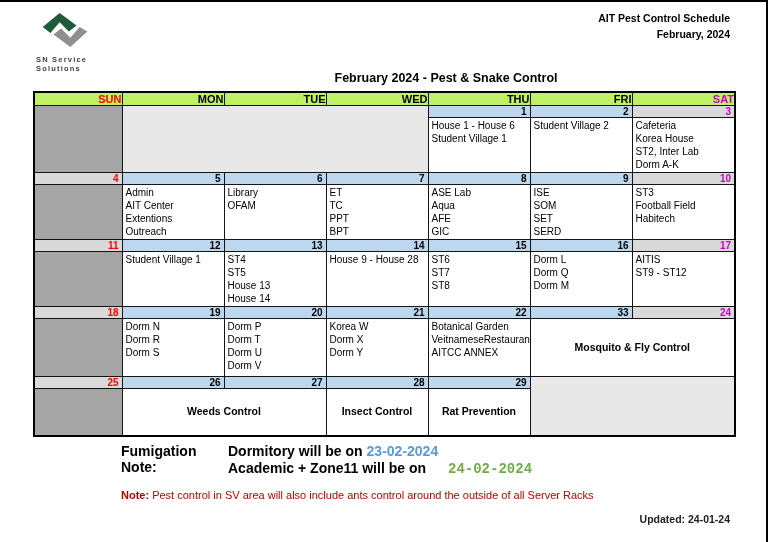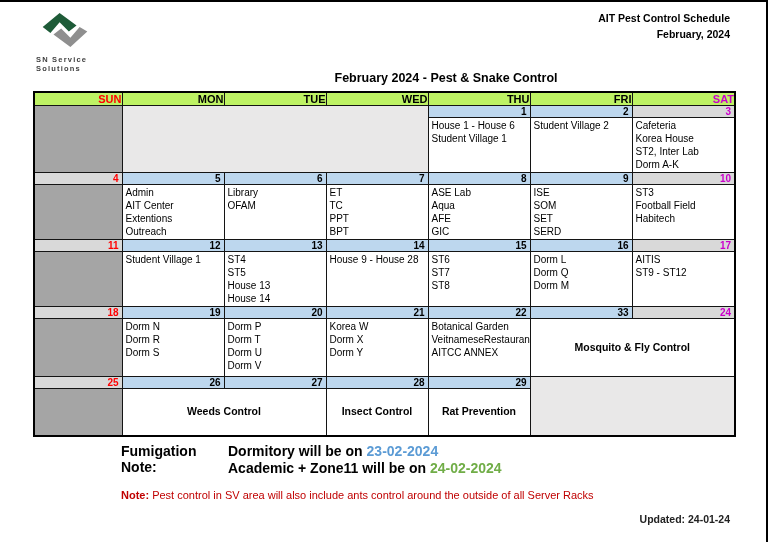--- a/index.html
+++ b/index.html
@@ -32,21 +32,21 @@
   td.b-dark { background:#A5A5A5; }
   td.b-center { text-align:center; vertical-align:middle; font-weight:bold; font-size:10.5px; }
   tr.w0 td.body { height:54px; } tr.w1 td.body { height:51px; }
   tr.w2 td.body { height:48px; } tr.w3 td.body { height:58px; }
   tr.w4 td.body { height:47px; }
   
   .fumigation { position:absolute; left:121px; top:441px; display:flex; font-size:14px; font-weight:bold; }
   .fumi-label { width:107px; }
   .fumi-line { line-height:16.5px; }
   .date-blue  { color:#5B9BD5; margin-left:4px; }
-  .date-green { color:#70AD47; margin-left:4px; }
+  .date-green { color:#70AD47; margin-left:22px;font-family:Liberation Mono, monospace; }
   .red-note { position:absolute; left:121px; top:487px; font-size:11px; color:#C00000; }
   .red-note .nlabel { font-weight:bold; }
   .updated { position:absolute; right:36px; top:511px; font-size:10.5px; font-weight:bold; color:#222; }
 </style>
 </head>
 <body>
 
 <div class="page">
 
   <div class="logo">

